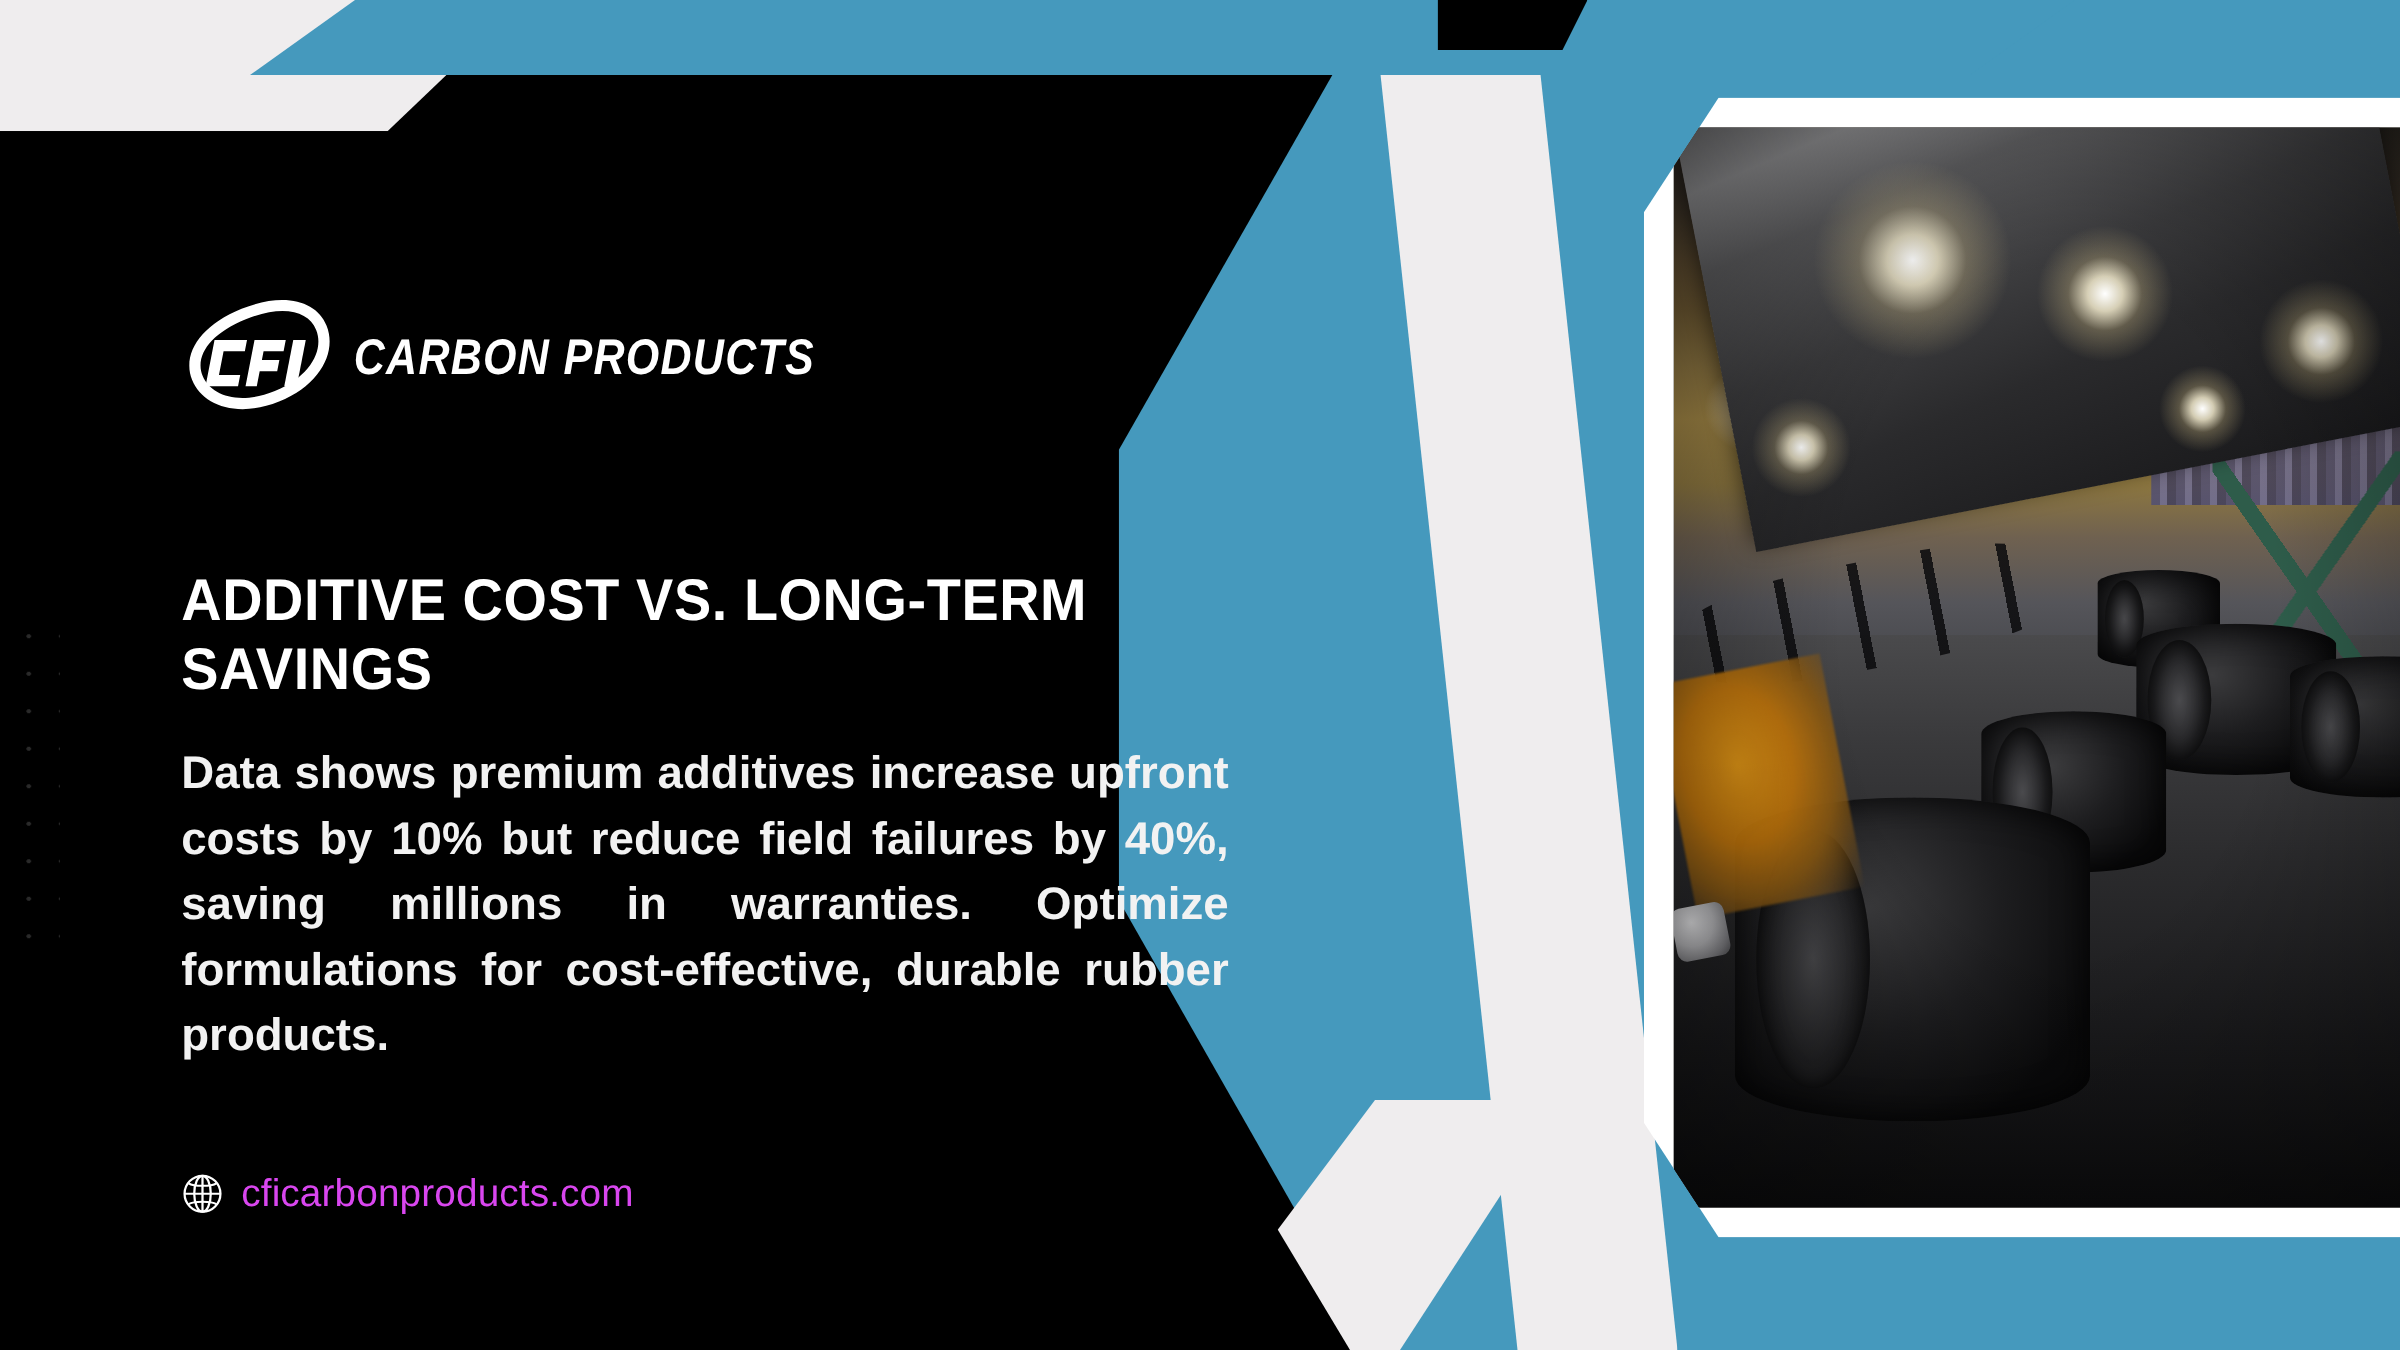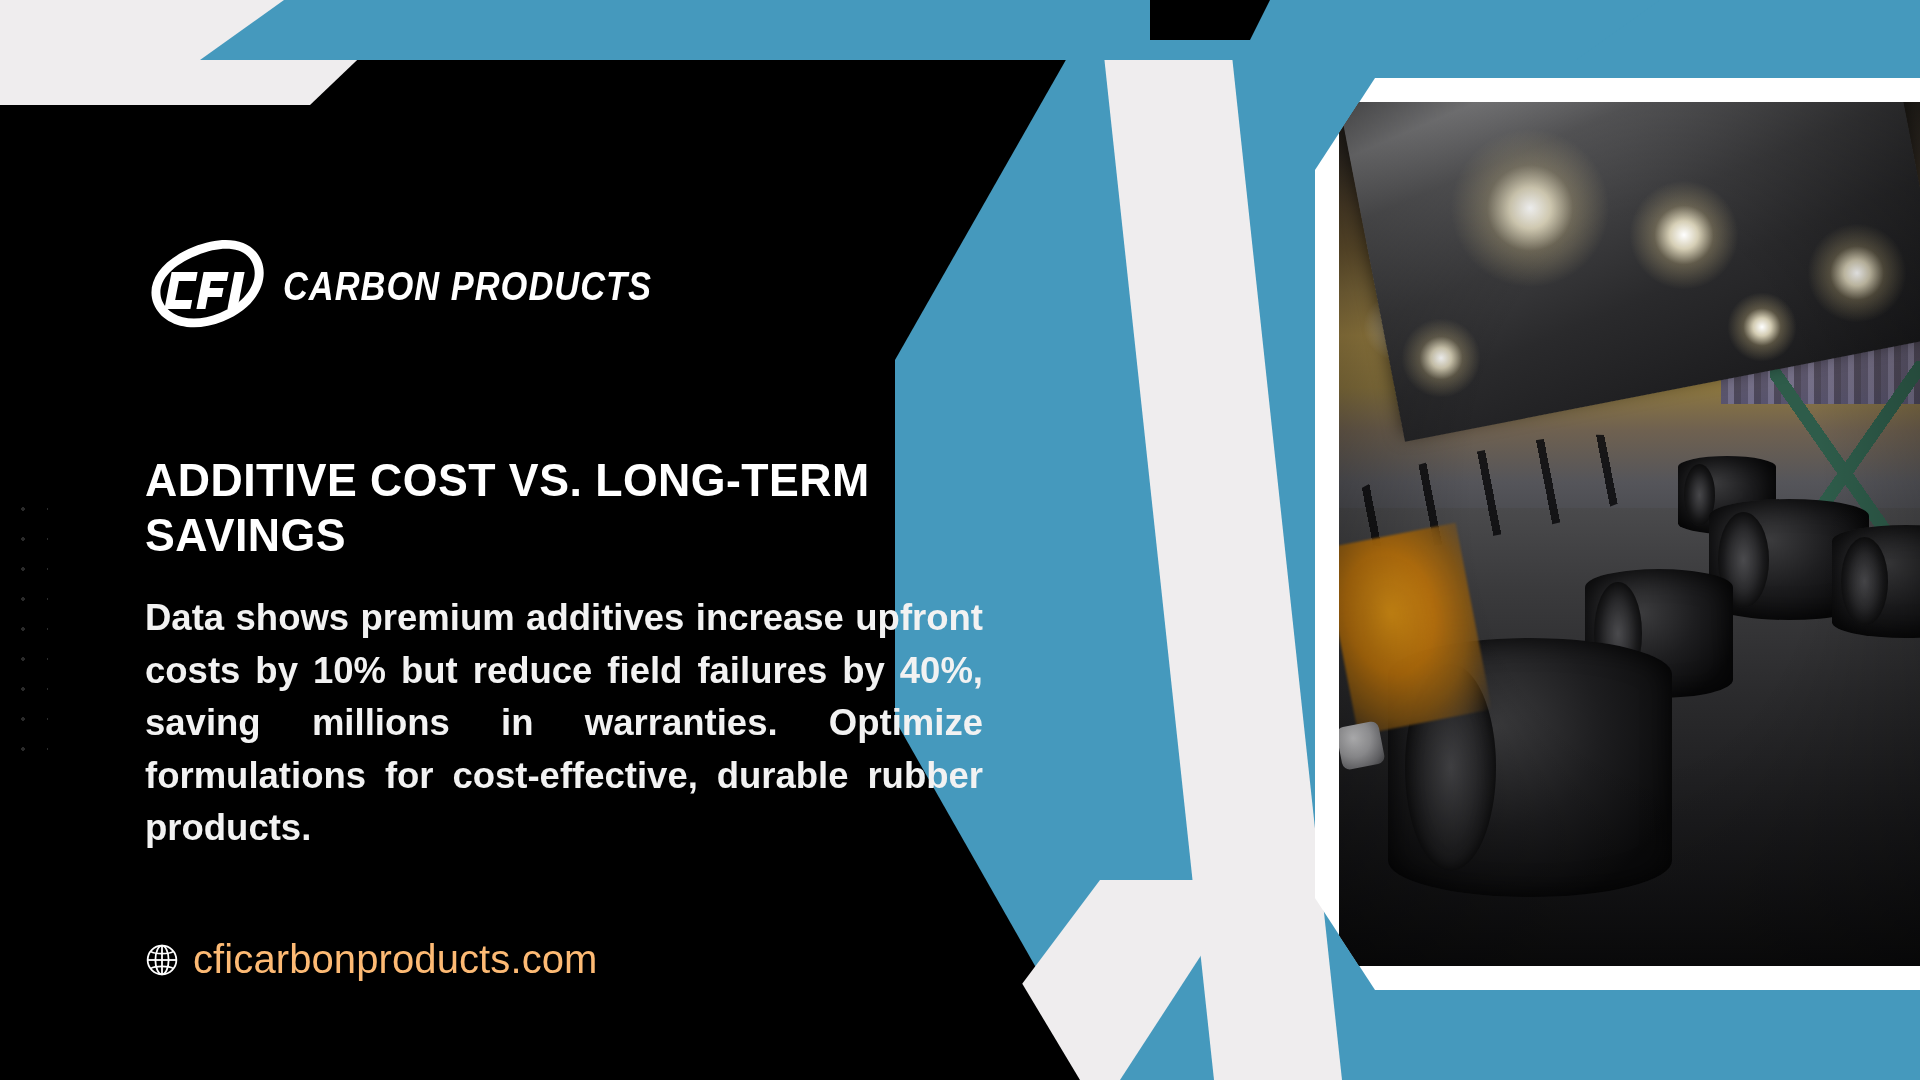--- a/index.html
+++ b/index.html
@@ -266,23 +266,23 @@
     text-justify:inter-word;
   }
 
   
   .website {
     position:absolute; left:0; top:925px;
     display:flex; align-items:center; gap:14px;
   }
   .globe { width:34px; height:34px; flex:0 0 auto; display:block; }
   .website-label {
-    color:#fdba74;
-    font-family:"Liberation Sans", sans-serif;
-    font-size:40px;
+    color:#d946ef;
+    font-family:"Liberation Sans", sans-serif;
+    font-size:31px;
     font-weight:400;
     letter-spacing:.1px;
     white-space:nowrap;
   }
 </style>
 </head>
 <body>
 
 <div id="stage">
 

